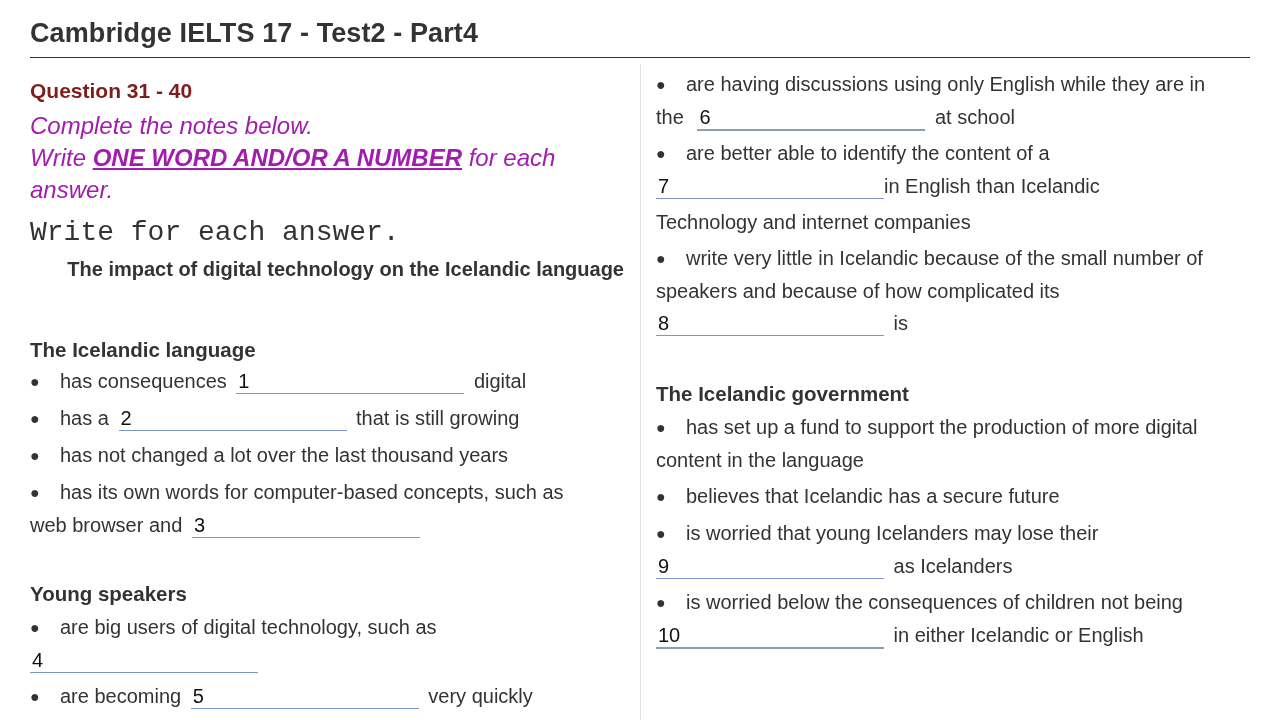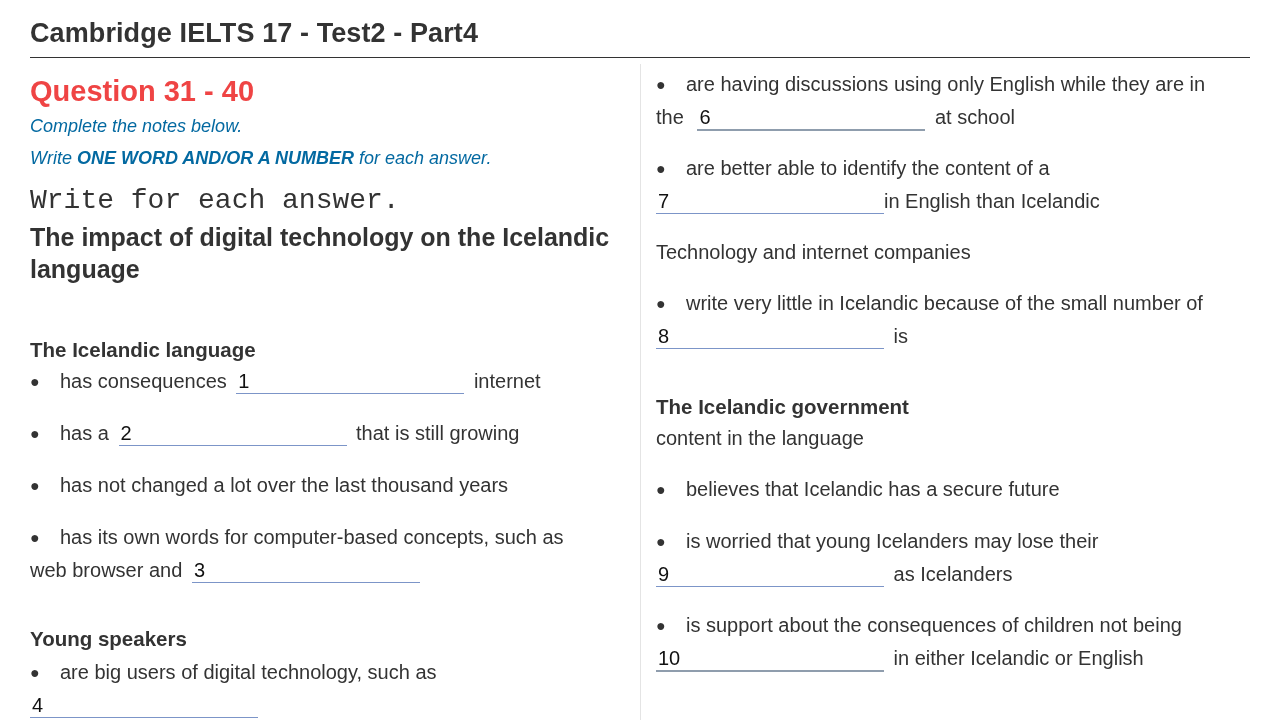--- a/index.html
+++ b/index.html
@@ -43,59 +43,59 @@
       border-left: 1px solid #e4e4e4;
     }
     .col {
       position: absolute;
       top: 62px;
     }
     .col-left { left: 30px; width: 580px; }
     .col-right { left: 656px; width: 600px; }
 
     .q-heading {
-      font-size: 29px;
+      font-size: 21px;
       font-weight: bold;
       margin: 14px 0 0 0;
       line-height: 30px;
-      color: #ef4444;
+      color: #7f1d1d;
     }
     .instr {
-      font-size: 18px;
+      font-size: 24px;
       font-style: italic;
       line-height: 32px;
-      color: #0369a1;
-    }
-    .instr b { font-style: italic; }
+      color: #a21caf;
+    }
+    .instr b { font-style: italic; text-decoration: underline; }
     .plain {
       font-size: 28px;
       line-height: 32px;
       margin-top: 11px;
       font-family: Liberation Mono, monospace;
     }
     .notes-title {
-      font-size: 25px;
-      font-weight: bold;
-      text-align: left;
+      font-size: 20px;
+      font-weight: bold;
+      text-align: right;
       line-height: 32px;
       width: 594px;
       margin-top: 4px;
     }
     .section-heading {
       font-size: 20.5px;
       font-weight: bold;
       line-height: 30px;
       margin-top: 52px;
     }
     .line {
       font-size: 20px;
       line-height: 32px;
       white-space: nowrap;
     }
-    .item { margin-top: 19px; }
+    .item { margin-top: 4px; }
     .bullet {
       display: inline-block;
       width: 30px;
       font-size: 16px;
       vertical-align: 1px;
     }
     .ans {
       display: inline-block;
       width: 228px;
       height: 24px;
@@ -126,21 +126,21 @@
   <div class="instr" style="margin-top:4px;">Complete the notes below.</div>
   <div class="instr"><span>Write </span><b>ONE WORD AND/OR A NUMBER</b><span> for each answer.</span></div>
   <div class="plain">Write for each answer.</div>
   <div class="notes-title">The impact of digital technology on the Icelandic language</div>
 
   <div class="section-heading" style="margin-top:50px;">The Icelandic language</div>
 
   <div class="line">
     <span class="bullet">●</span><span>has consequences</span>
     <input class="ans" type="text" value="1" style="">
-    <span>internet</span>
+    <span>digital</span>
   </div>
   <div class="line item">
     <span class="bullet">●</span><span>has a</span>
     <input class="ans" type="text" value="2" style="">
     <span>that is still growing</span>
   </div>
   <div class="line item">
     <span class="bullet">●</span><span>has not changed a lot over the last thousand years</span>
   </div>
   <div class="line item">
@@ -178,37 +178,41 @@
   <div class="line item">
     <span class="bullet">●</span><span>are better able to identify the content of a</span>
   </div>
   <div class="line">
     <input class="ans first" style="margin-right: 0px;" type="text" value="7"><span>in English than Icelandic</span>
   </div>
   <div class="line item">Technology and internet companies</div>
   <div class="line item">
     <span class="bullet">●</span><span>write very little in Icelandic because of the small number of</span>
   </div>
+  <div class="line">speakers and because of how complicated its</div>
   <div class="line">
     <input class="ans first" type="text" value="8" style="">
     <span>is</span>
   </div>
 
   <div class="section-heading" style="margin-top:40px;">The Icelandic government</div>
+  <div class="line" style="margin-top:2px;">
+    <span class="bullet">●</span><span>has set up a fund to support the production of more digital</span>
+  </div>
   <div class="line">content in the language</div>
   <div class="line item">
     <span class="bullet">●</span><span>believes that Icelandic has a secure future</span>
   </div>
   <div class="line item">
     <span class="bullet">●</span><span>is worried that young Icelanders may lose their</span>
   </div>
   <div class="line">
     <input class="ans first" type="text" value="9" style="">
     <span>as Icelanders</span>
   </div>
   <div class="line item">
-    <span class="bullet">●</span><span>is support about the consequences of children not being</span>
+    <span class="bullet">●</span><span>is worried below the consequences of children not being</span>
   </div>
   <div class="line">
     <input class="ans first grey" type="text" value="10" style="">
     <span>in either Icelandic or English</span>
   </div>
 </div>
 
 </body></html>

